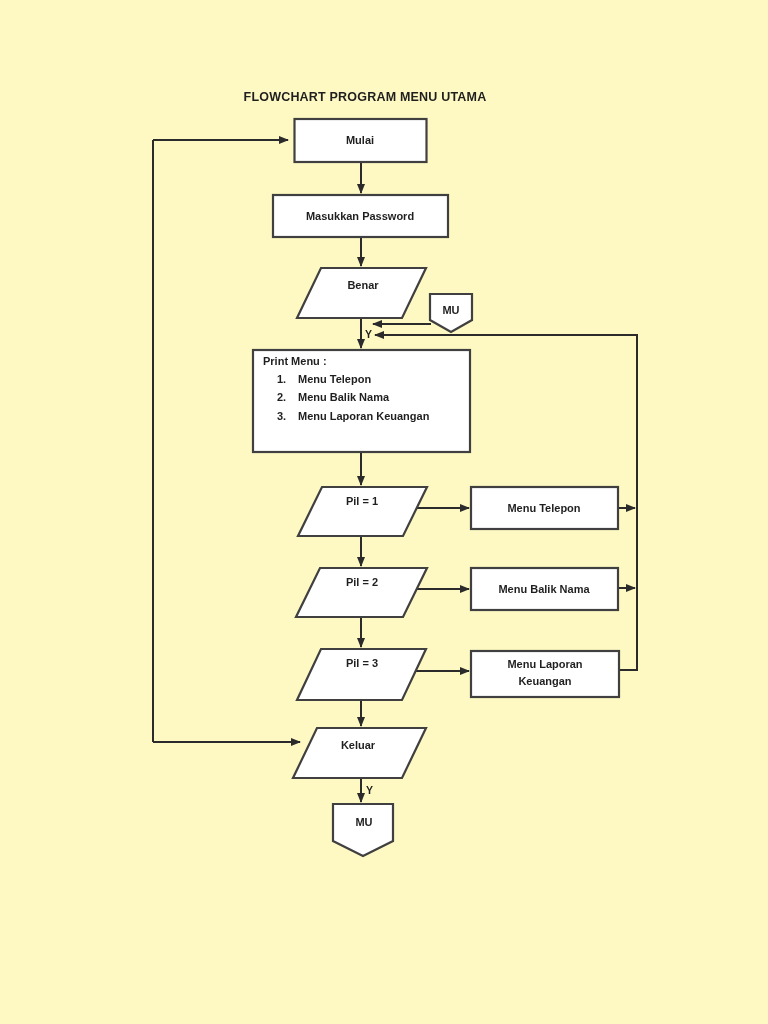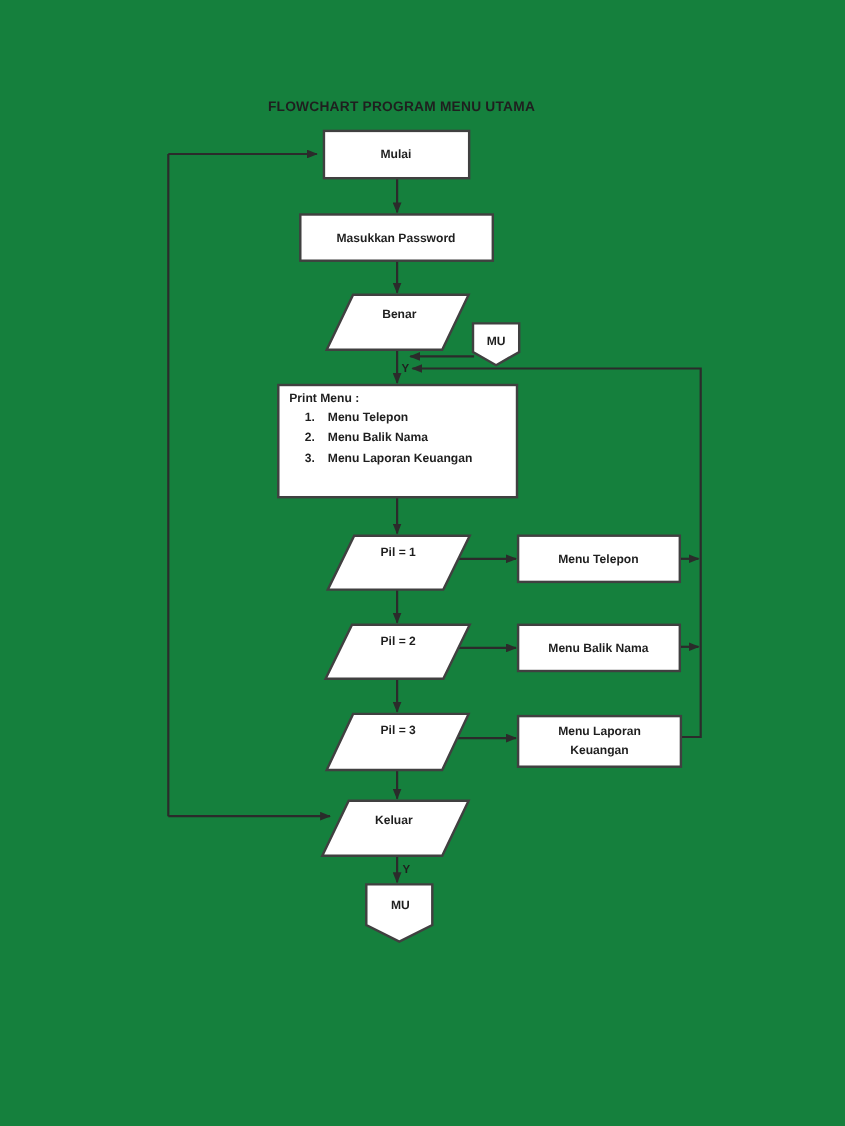--- a/index.html
+++ b/index.html
@@ -1,16 +1,16 @@
 <!DOCTYPE html>
 <html><head>
 <meta charset="utf-8">
 <style>
   html,body{margin:0;padding:0;background:#ffffff;}
-  .page{position:relative;width:768px;height:1024px;background:#15803d;overflow:hidden;
+  .page{position:relative;width:768px;height:1024px;background:#fef9c3;overflow:hidden;
         font-family:"Liberation Sans",sans-serif;}
   svg{position:absolute;left:0;top:0;}
   svg text{font-family:"Liberation Sans",sans-serif;font-weight:bold;fill:#1f1f1f;font-size:11px;}
   text.title{font-size:12.5px;letter-spacing:.2px;}
   text.ylbl{font-size:10.5px;}
   .edge{stroke:#2b2b2b;stroke-width:2;fill:none;}
   .shape{stroke:#404040;stroke-width:2.2;fill:#ffffff;}
 </style>
 </head>
 <body>

